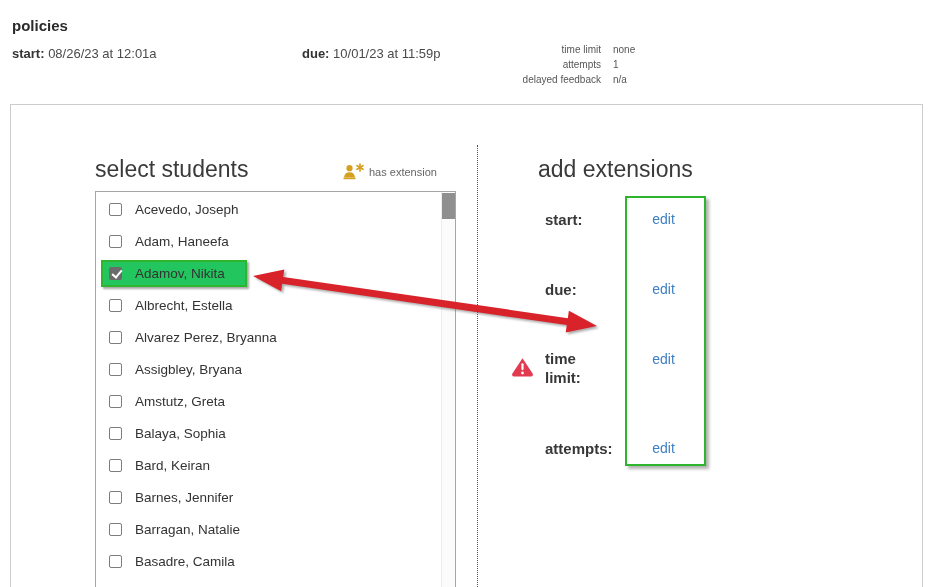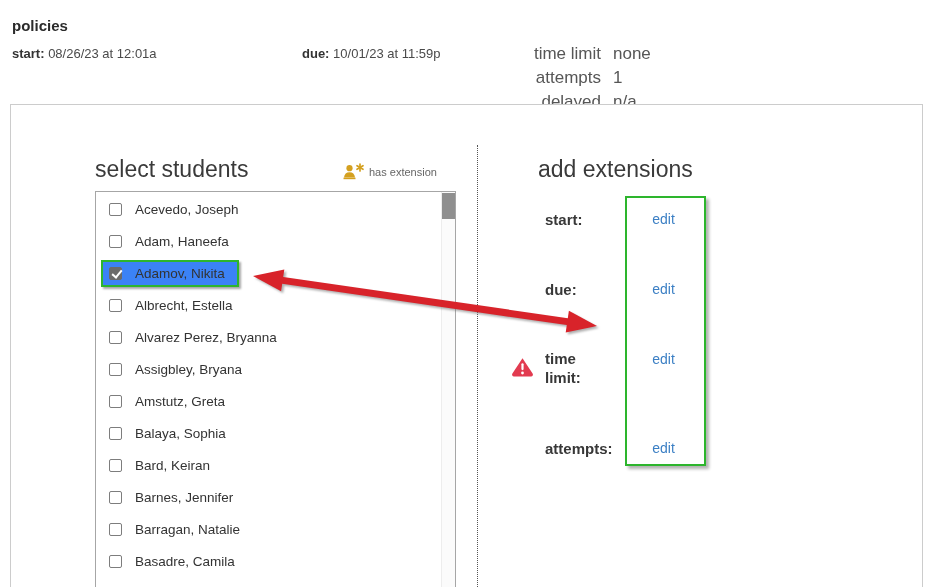--- a/index.html
+++ b/index.html
@@ -5,35 +5,35 @@
   html,body{margin:0;padding:0;background:#fff;}
   body{
     position:relative;width:934px;height:587px;overflow:hidden;
     font-family:"Liberation Sans", sans-serif;color:#333;
   }
   
   .page-title{position:absolute;left:12px;top:17px;font-size:15px;font-weight:bold;color:#2b2b2b;}
   .date-line{position:absolute;top:46px;font-size:13px;color:#4a4a4a;}
   .date-line b{color:#333;}
   .start-line{left:12px;} .due-line{left:266px;margin-left:36px;}
-  .summary{position:absolute;left:505px;top:44px;display:grid;grid-template-columns:96px auto;column-gap:12px;row-gap:4px;font-size:17px;color:#565656;}
+  .summary{position:absolute;left:505px;top:44px;display:grid;grid-template-columns:96px auto;column-gap:12px;row-gap:4px;font-size:10px;color:#565656;}
   .summary .lab{text-align:right;}
   
   .panel{position:absolute;left:10px;top:104px;width:911px;height:500px;border:1px solid #ccc;background:#fff;}
   .divider{position:absolute;left:477px;top:145px;height:442px;width:0;border-left:1px dotted #555;}
   
   .sec-heading{position:absolute;font-size:23px;color:#3a3a3a;text-align:right;}
   .students-heading{left:95px;top:156px;}
   .extensions-heading{left:538px;top:156px;}
   .legend{position:absolute;left:343px;top:163px;display:flex;align-items:center;gap:4px;font-size:11px;color:#666;}
   .listbox{position:absolute;left:95px;top:191px;width:359px;height:396px;border:1px solid #a6a6a6;background:#fff;overflow:hidden;}
   .list-inner{padding-top:1px;}
   .student-row{height:32px;display:flex;align-items:center;padding-left:13px;font-size:13.5px;color:#333;}
   .wrap{display:flex;align-items:center;gap:13px;}
-  .wrap.highlighted{border:2px solid #2db52d;padding:4px 12px 4px 6px;margin-left:-8px;background:#3b82f6;box-shadow:2px 2px 2px #a8a8a8;}
+  .wrap.highlighted{border:2px solid #2db52d;padding:4px 20px 4px 6px;margin-left:-8px;background:#22c55e;box-shadow:2px 2px 2px #a8a8a8;}
   .cb{width:13px;height:13px;border:1px solid #7d7d7d;border-radius:2px;background:#fff;flex:0 0 auto;position:relative;box-sizing:border-box;}
   .cb.checked{background:#6b6b6b;border-color:#6b6b6b;}
   .cb.checked::after{content:"";position:absolute;left:3.5px;top:0.5px;width:4px;height:8px;border:solid #fff;border-width:0 2px 2px 0;transform:rotate(40deg);}
   .scrollbar{position:absolute;top:0;right:0;width:13px;height:100%;background:#fbfbfb;border-left:1px solid #ededed;}
   .thumb{position:absolute;top:1px;left:0;width:13px;height:26px;background:#8f8f8f;}
   
   .ext-row{position:absolute;display:flex;}
   .ext-label{font-weight:bold;font-size:15px;color:#383838;line-height:19px;}
   .edit-link{position:absolute;width:77px;text-align:center;font-size:14px;color:#3b7fc4;text-decoration:none;cursor:pointer;}
   .green-box{position:absolute;left:625px;top:196px;width:77px;height:266px;border:2px solid #2db52d;box-shadow:3px 3px 3px #b3b3b3;pointer-events:none;}

